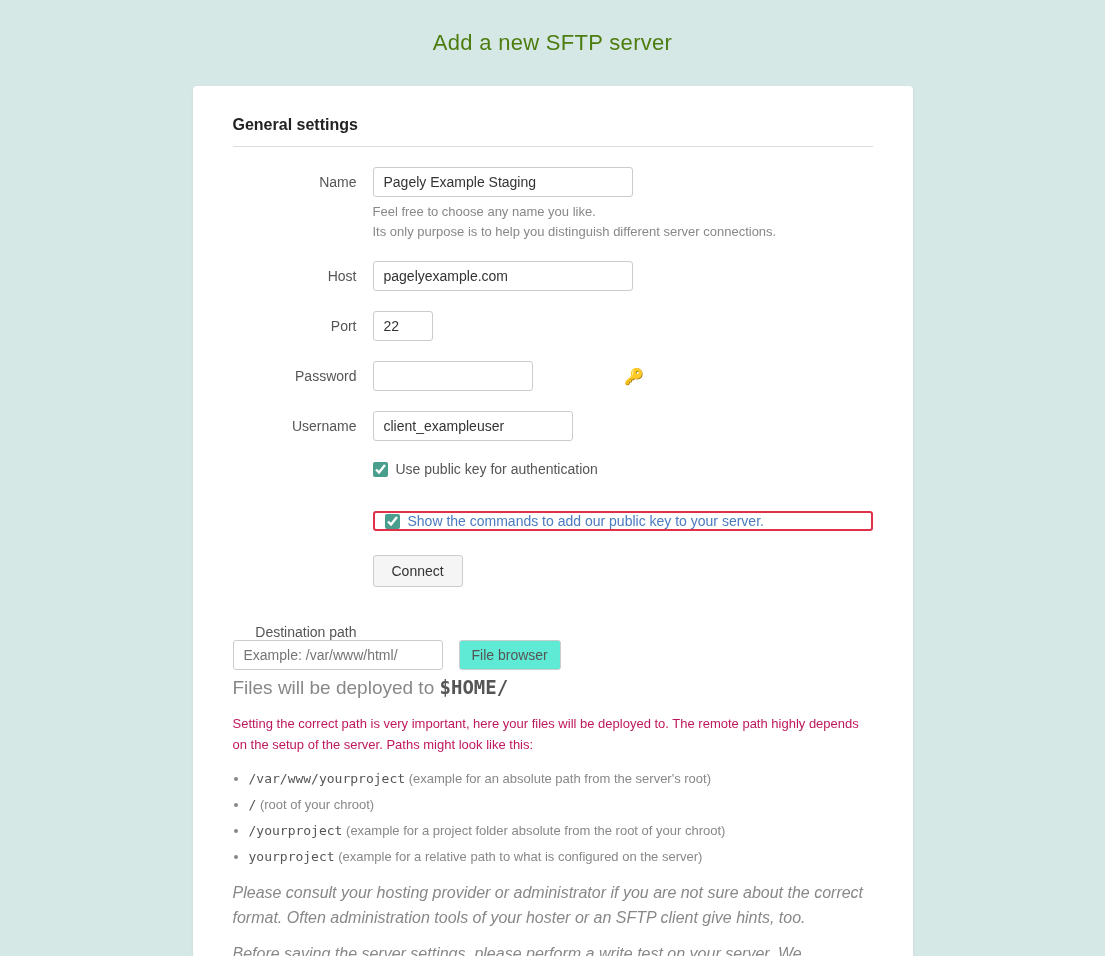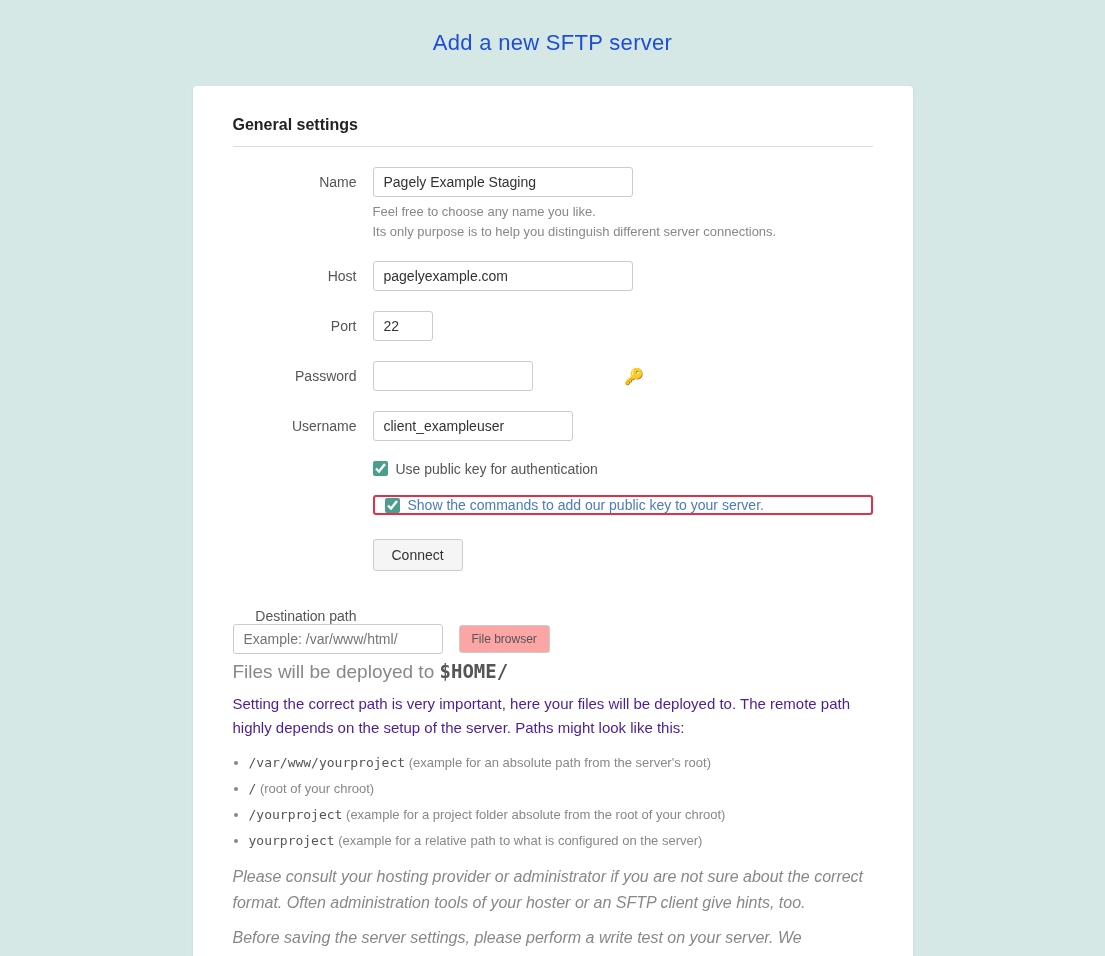--- a/index.html
+++ b/index.html
@@ -8,21 +8,21 @@
       background-color: #d6e8e6;
       font-family: -apple-system, BlinkMacSystemFont, "Segoe UI", Helvetica, Arial, sans-serif;
       font-size: 14px;
       color: #333;
       min-height: 956px;
       padding: 30px 20px;
     }
 
     .page-title {
       text-align: center;
-      color: #1d4ed8;
+      color: #4d7c0f;
       font-size: 22px;
       font-weight: 400;
       margin-bottom: 30px;
       letter-spacing: 0.3px;
     }
 
     .form-card {
       background: #fff;
       border-radius: 4px;
       max-width: 720px;
@@ -103,22 +103,22 @@
       right: 8px;
       top: 50%;
       transform: translateY(-50%);
       color: #aaa;
       font-size: 16px;
       cursor: pointer;
     }
 
     .checkbox-row {
       display: flex;
-      align-items: flex-start;
-      margin-bottom: 12px;
+      align-items: center;
+      margin-bottom: 28px;
     }
 
     .checkbox-row input[type="checkbox"] {
       margin-right: 8px;
       width: 15px;
       height: 15px;
       accent-color: #4a9e8e;
     }
 
     .checkbox-label {
@@ -163,47 +163,47 @@
       display: flex;
       align-items: center;
       gap: 16px;
     }
 
     .destination-path-wrap input {
       max-width: 200px;
     }
 
     .btn-file-browser {
-      background: #fca5a5;
+      background: #5eead4;
       border: 1px solid #ccc;
       border-radius: 3px;
       padding: 6px 12px;
-      font-size: 12px;
+      font-size: 14px;
       color: #555;
       cursor: pointer;
       white-space: nowrap;
     }
 
     .deploy-path-text {
       margin-top: 6px;
       font-size: 19px;
       color: #888;
     }
 
     .deploy-path-text code {
       font-family: monospace;
       font-weight: bold;
       color: #555;
     }
 
     .info-text {
-      font-size: 15px;
-      color: #4c1d95;
+      font-size: 13px;
+      color: #be185d;
       line-height: 1.6;
-      margin-top: 9px;
+      margin-top: 15px;
     }
 
     .bullet-list {
       margin: 10px 0 10px 16px;
       font-size: 13px;
       color: #888;
       line-height: 2;
     }
 
     .bullet-list li {

